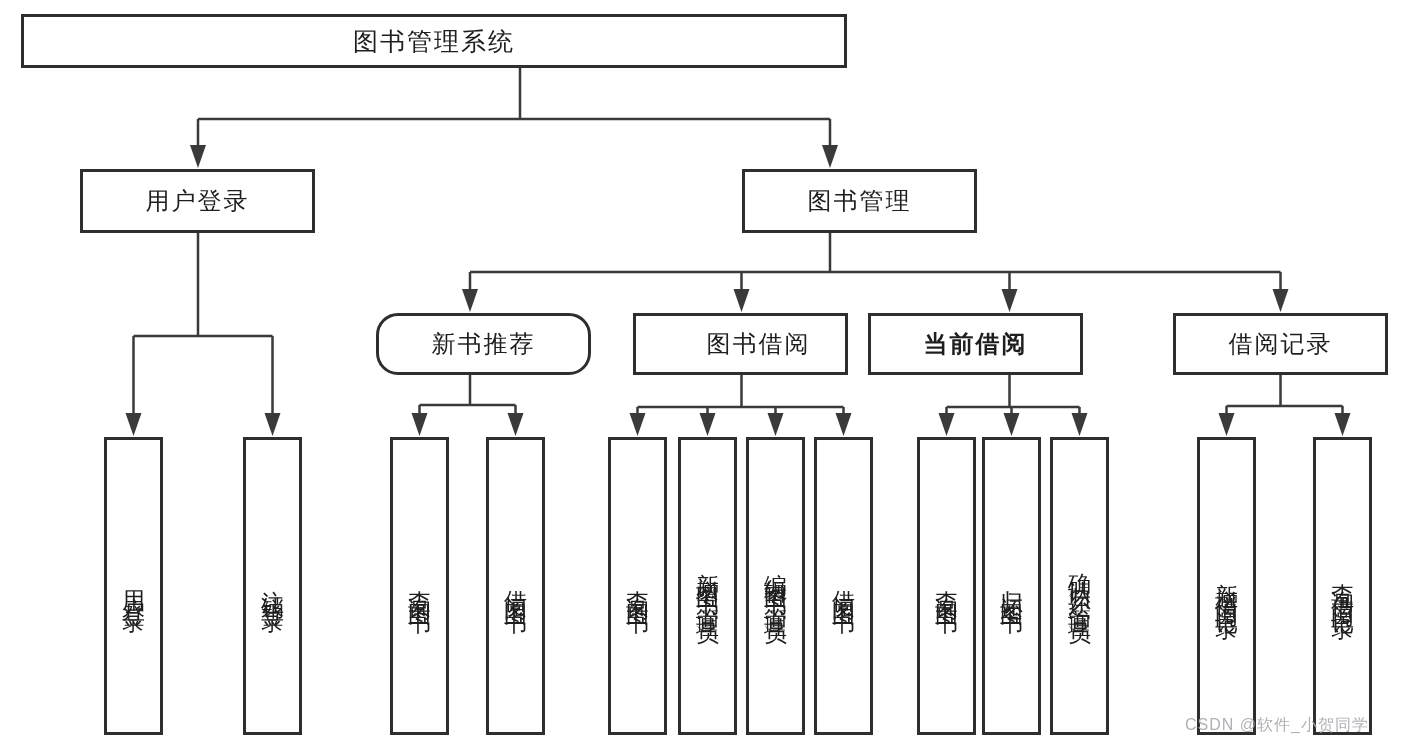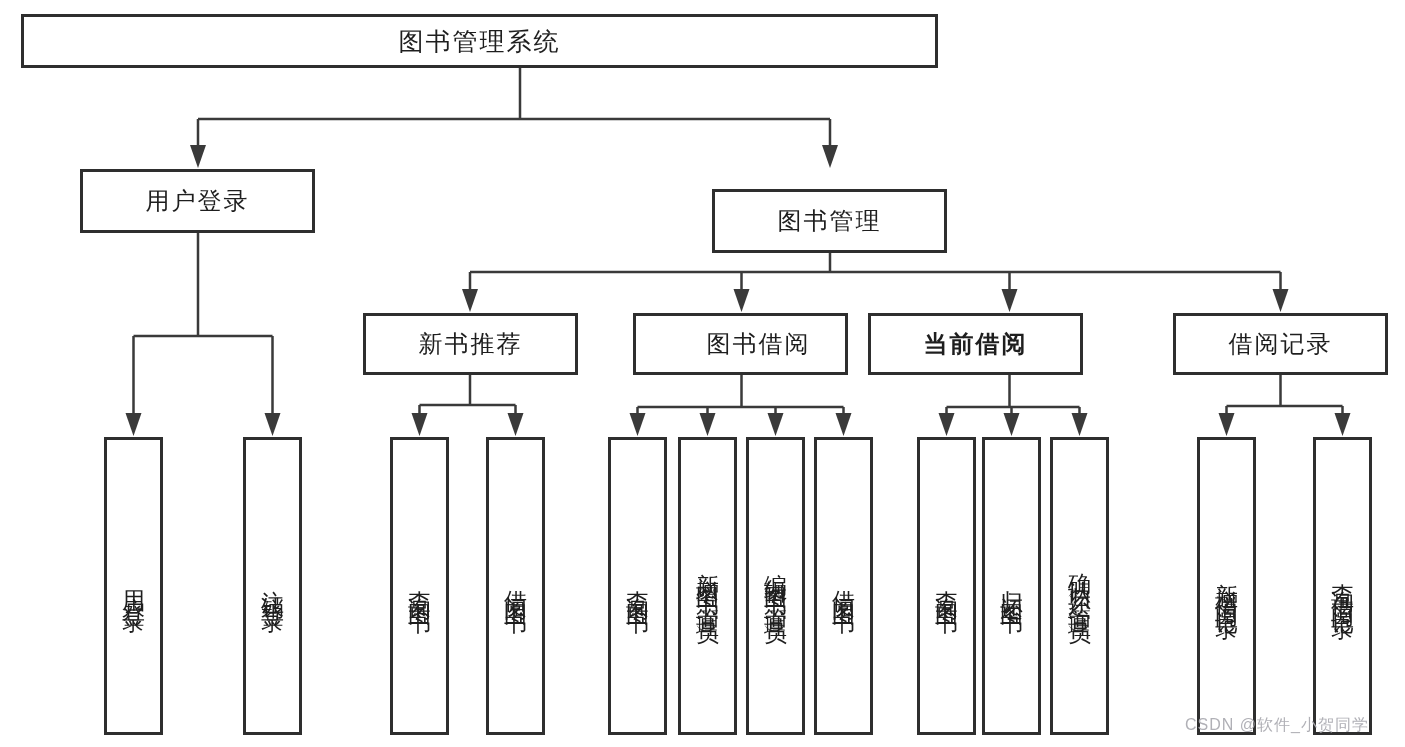--- a/index.html
+++ b/index.html
@@ -38,21 +38,21 @@
     display: flex;
     align-items: center;
     justify-content: center;
     font-size: 24px;
     letter-spacing: 2px;
     z-index: 2;
     box-sizing: border-box;
   }
   .root-box {
     left: 21px; top: 14px;
-    width: 917px; height: 54px;
+    width: 826px; height: 54px;
     font-size: 25px;
   }
   .lvl2 { top: 169px; width: 235px; height: 64px; }
   .lvl3 { top: 313px; width: 215px; height: 62px; }
   .vbox {
     position: absolute;
     top: 437px;
     width: 59px; height: 298px;
     border: 3px solid #2e2e2e;
     background: #ffffff;
@@ -124,23 +124,23 @@
     <g>
       <path d="M1280.5 375 V406 M1226.5 406 H1342.5 M1226.5 406 V414 M1342.5 406 V414"></path>
       <polygon points="1226.5,436 1218.5,413 1234.5,413"></polygon>
       <polygon points="1342.5,436 1334.5,413 1350.5,413"></polygon>
     </g>
   </svg>
 
   <div class="hbox root-box">图书管理系统</div>
 
   <div class="hbox lvl2" style="left:80px;">用户登录</div>
-  <div class="hbox lvl2" style="left:712px;margin-top:20px;">图书管理</div>
+  <div class="hbox lvl2" style="left:742px;">图书管理</div>
 
-  <div class="hbox lvl3" style="left:363px;">新书推荐</div>
+  <div class="hbox lvl3" style="left:376px;border-radius:22px;">新书推荐</div>
   <div class="hbox lvl3" style="left:633px;padding-left:36px;">图书借阅</div>
   <div class="hbox lvl3" style="left:868px;font-weight:bold;">当前借阅</div>
   <div class="hbox lvl3" style="left:1173px;">借阅记录</div>
 
   <div class="vbox" style="left:104px;">
     <span class="vtext">用户登录</span>
   </div>
   <div class="vbox" style="left:243px;">
     <span class="vtext">注销登录</span>
   </div>

